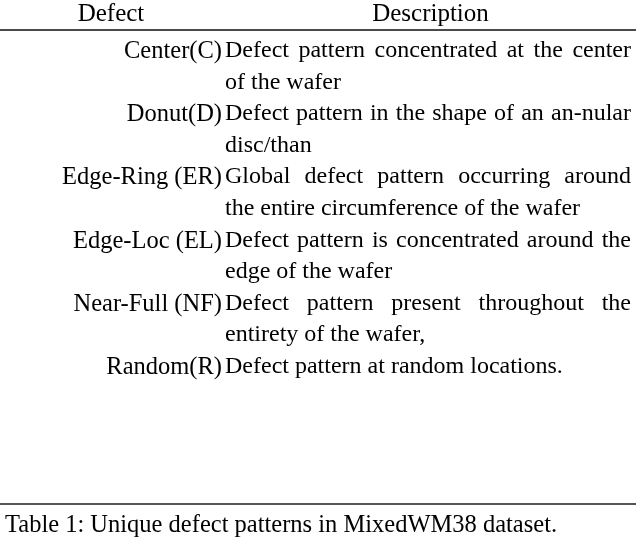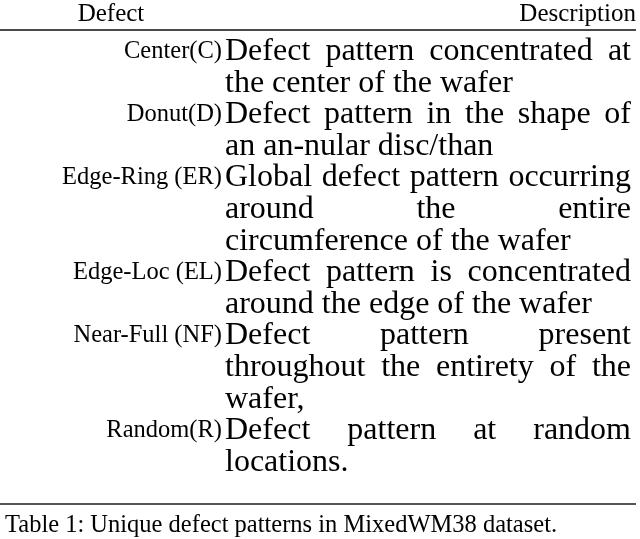--- a/index.html
+++ b/index.html
@@ -52,34 +52,34 @@
     font-weight: normal;
     font-size: 25px;
     line-height: 26px;
     padding: 0 0 3px 0;
     vertical-align: bottom;
   }
   th.head-defect {
     text-align: center;
   }
   th.head-desc {
-    text-align: right;
+    text-align: center;
     padding-left: 3px;
   }
 
   td.defect-cell {
     font-size: 24.5px;
     line-height: 31.6px;
     text-align: right;
     vertical-align: top;
     padding: 0;
     white-space: nowrap;
   }
   td.desc-cell {
-    font-size: 32px;
+    font-size: 24px;
     line-height: 31.6px;
     text-align: justify;
     text-align-last: left;
     vertical-align: top;
     padding: 0 5px 0 3px;
     hyphens: manual;
   }
   tr.row-first td { padding-top: 3px; }
   tr.row-first td.defect-cell { padding-top: 3px; }
 

